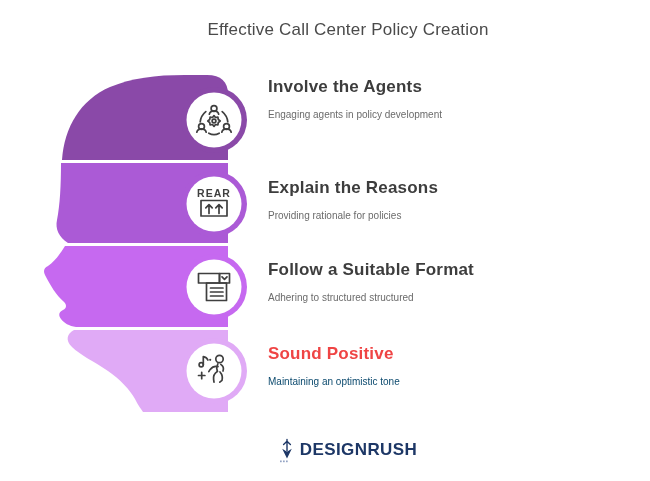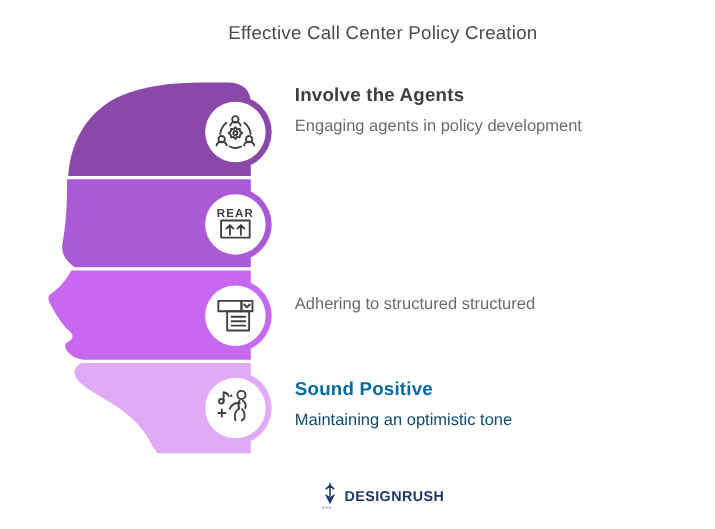--- a/index.html
+++ b/index.html
@@ -9,26 +9,26 @@
   }
   .title{
     position:absolute;top:20px;left:0;width:100%;margin:0;
     text-align:center;font-size:17px;font-weight:500;color:#4a4a4a;letter-spacing:.2px;
   }
   .head-svg{position:absolute;left:0;top:0;}
   .icon-box{position:absolute;width:40px;height:40px;text-align:right;}
   .icon-box svg{display:block;}
   .sec{position:absolute;left:268px;width:300px;}
   .sec h2{margin:0;font-size:17px;font-weight:700;color:#3d3d3d;letter-spacing:.2px;line-height:21px;}
-  .sec p{margin:9px 0 0 0;font-size:15px;color:#6b6b6b;line-height:17px;}
+  .sec p{margin:9px 0 0 0;font-size:10px;color:#6b6b6b;line-height:17px;}
   .logo{
     position:absolute;left:0;top:437px;width:100%;
     display:flex;align-items:center;justify-content:center;gap:5px;
   }
-  .logo-text{font-size:13px;font-weight:700;letter-spacing:.4px;color:#1d3766;}
+  .logo-text{font-size:17px;font-weight:700;letter-spacing:.4px;color:#1d3766;}
   .ic{stroke:#3f3f3f;fill:none;stroke-width:1.7;stroke-linecap:round;stroke-linejoin:round;}
 </style>
 </head>
 <body>
 
 <div class="stage">
 
   <h1 class="title" style="color: rgb(74, 74, 74);">Effective Call Center Policy Creation</h1>
 
   <svg class="head-svg" width="260" height="481" viewBox="0 0 260 481">
@@ -102,25 +102,30 @@
         <path d="M26 21c2.2 2.4 2.8 5.2 2 8.4l-2.2 1.8"></path>
         <path d="M4.5 24.5h6.4M7.7 21.3v6.4"></path>
       </g>
     </svg>
   </div>
 
   <div class="sec" style="top:76px;">
     <h2 style="color: rgb(61, 61, 61);">Involve the Agents</h2>
     <p style="color: rgb(107, 107, 107);">Engaging agents in policy development</p>
   </div>
+  <div class="sec" style="top:177px;">
+    <h2 style="color: rgb(61, 61, 61);">Explain the Reasons</h2>
+    <p style="color: rgb(107, 107, 107);">Providing rationale for policies</p>
+  </div>
   <div class="sec" style="top:259px;">
+    <h2 style="color: rgb(61, 61, 61);">Follow a Suitable Format</h2>
     <p style="color: rgb(107, 107, 107);">Adhering to structured structured</p>
   </div>
   <div class="sec" style="top:343px;">
-    <h2 style="color: #0369a1;">Sound Positive</h2>
+    <h2 style="color: #ef4444;">Sound Positive</h2>
     <p style="color: #0c4a6e;">Maintaining an optimistic tone</p>
   </div>
 
   <div class="logo">
     <svg width="16" height="26" viewBox="0 0 16 26">
       <path d="M8 21.5L3.2 11.8 8 14.8l4.8-3z" fill="#1d3766"></path>
       <path d="M8 2.5V14M8 4.2L4.6 7.4M8 4.2l3.4 3.2" fill="none" stroke="#1d3766" stroke-width="1.4" stroke-linecap="round"></path>
       <rect x="1" y="23.5" width="1.7" height="1.7" fill="#93a3c4"></rect>
       <rect x="4" y="23.5" width="1.7" height="1.7" fill="#93a3c4"></rect>
       <rect x="7" y="23.5" width="1.7" height="1.7" fill="#93a3c4"></rect>

